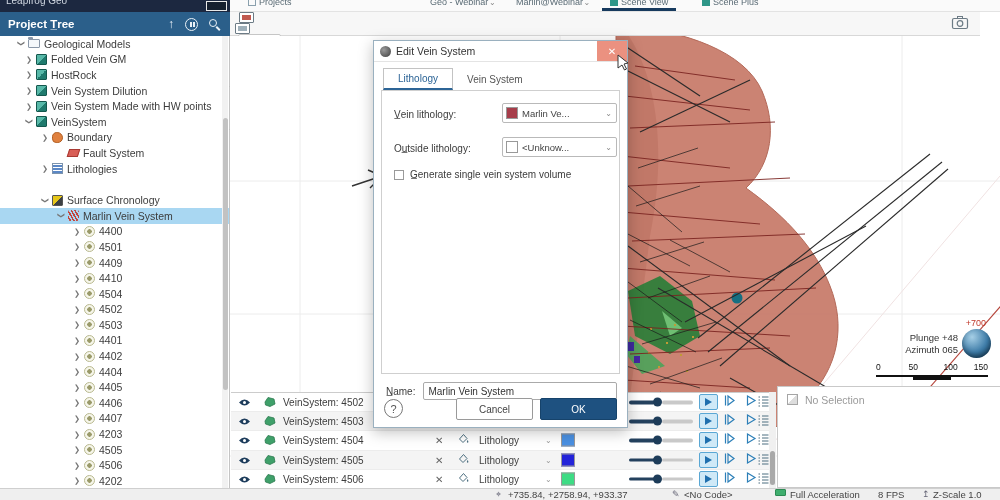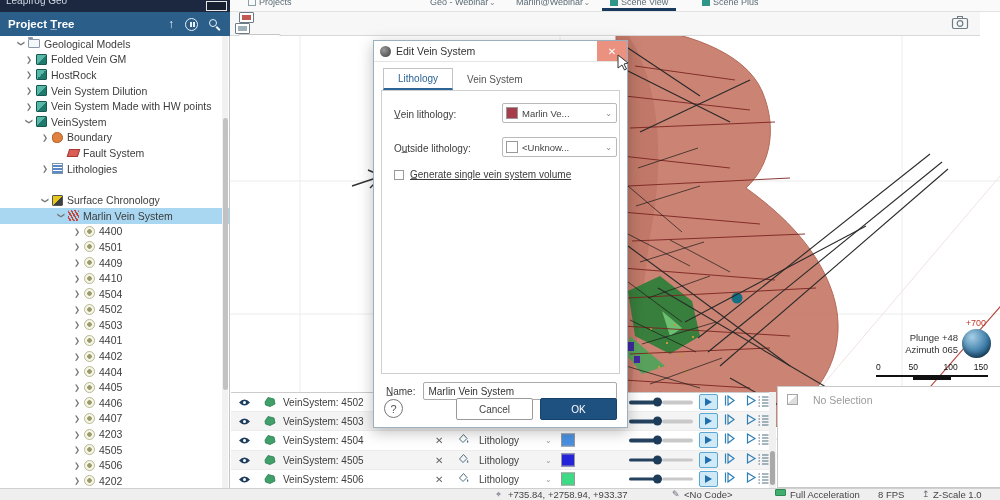--- a/index.html
+++ b/index.html
@@ -94,42 +94,42 @@
   .sl-k { position:absolute; left:24px; top:0; width:9px; height:9px; background:#1d3c59; border-radius:50%; }
   .sl-r { position:absolute; left:33px; top:3px; width:31px; height:3.5px; background:#c9c9c9; border-radius:2px; }
   .lr-p1 { left:468px; width:19px; height:16px; background:#cfe9f7; border:1px solid #5aa7d4; border-radius:2px; display:flex; align-items:center; justify-content:center; }
   .lr-p2 { left:492px; } .lr-p3 { left:514px; } .lr-list { left:527px; }
   .layers-scroll { position:absolute; left:769px; top:392px; width:7px; height:96px; background:#f0f0f0; z-index:3; }
   .layers-thumb { position:absolute; left:1px; bottom:3px; width:5px; height:34px; background:#a9a9a9; border-radius:3px; }
 
   
   .nosel { position:absolute; left:777px; top:386px; width:223px; height:102px; background:#fff; border:1px solid #c9c9c9; border-right:none; z-index:3; }
   .nosel-ico { position:absolute; left:9px; top:7px; width:11px; height:11px; border:1px solid #a5a5a5; background:linear-gradient(135deg,#fff 45%,#ddd 45%); }
-  .nosel-label { position:absolute; left:27px; top:7px; font-size:10.5px; color:#9a9a9a;margin-left:8px; }
+  .nosel-label { position:absolute; left:27px; top:7px; font-size:10.5px; color:#9a9a9a; }
 
   
   .dialog { position:absolute; left:373px; top:40px; width:255px; height:388px; background:#fff; border:1px solid #9ab0bf; box-shadow:0 4px 14px rgba(0,0,0,.25); z-index:5; }
   .dlg-title { position:relative; height:21px; border-bottom:1px solid #e4e4e4; display:flex; align-items:center; }
   .dlg-ico { width:11px; height:11px; margin:0 5px 0 6px; border-radius:50%; background:radial-gradient(circle at 35% 35%,#9a9a9a,#3c3c3c); }
   .dlg-title .txt { font-size:10.5px; color:#333; flex:1; }
   .dlg-close { width:30px; height:20px; background:#eb9180; color:#fff; font-size:10px; display:flex; align-items:center; justify-content:center; cursor:pointer; }
   .dlg-cursor { position:absolute; left:243px; top:13px; z-index:6; }
   .dlg-tabs { position:absolute; left:9px; top:27px; display:flex; }
   .dtab { height:22px; padding:0 14px; font-size:10px; display:flex; align-items:center; }
   .dtab.active { border:1px solid #c3c3c3; border-bottom:2px solid #2c6496; background:#fff; color:#2c6496; }
   .dtab.inactive { color:#555; border-bottom:none; }
   .groupbox { position:absolute; left:7px; right:7px; top:49px; bottom:53px; border:1px solid #cfcfcf; }
   .flabel { position:absolute; left:20px; font-size:10px; color:#3c3c3c; }
   .fdd { position:absolute; left:128px; width:115px; height:20px; border:1px solid #b9b9b9; border-radius:2px; background:#fff; display:flex; align-items:center; font-size:9.5px; color:#444; cursor:pointer; }
   .fdd .sw { width:12px; height:12px; border:1px solid #999; margin:0 4px 0 3px; flex:none; }
   .fdd .val { flex:1; white-space:nowrap; overflow:hidden; }
   .fdd .dd { font-size:8px; color:#888; margin-right:4px; }
   .chkrow { position:absolute; left:20px; top:128px; display:flex; align-items:center; }
   .chkbox { width:10px; height:10px; border:1px solid #9a9a9a; background:#fff; margin-right:6px; }
-  .chklabel { font-size:10px; color:#3c3c3c;text-decoration:underline; }
+  .chklabel { font-size:10px; color:#3c3c3c; }
   .namerow { position:absolute; left:12px; right:10px; top:341px; display:flex; align-items:center; }
   .namelabel { font-size:10px; color:#3c3c3c; margin-right:8px; }
   .nameinput { flex:1; height:18px; border:1px solid #aaa; border-radius:2px; font-size:10px; color:#333; padding:0 4px; font-family:"Liberation Sans",sans-serif; }
   .btnrow { position:absolute; left:0; right:0; top:357px; height:24px; }
   .helpbtn { position:absolute; left:10px; top:1px; width:19px; height:19px; border:1px solid #777; border-radius:50%; font-size:11px; color:#555; display:flex; align-items:center; justify-content:center; cursor:pointer; }
   .btn { position:absolute; top:0; width:77px; height:22px; font-size:10px; display:flex; align-items:center; justify-content:center; border-radius:2px; cursor:pointer; }
   .btn-cancel { left:82px; background:#fff; border:1px solid #9a9a9a; color:#444; }
   .btn-ok { left:166px; background:#1e5180; border:1px solid #16436b; color:#fff; }
 
   

